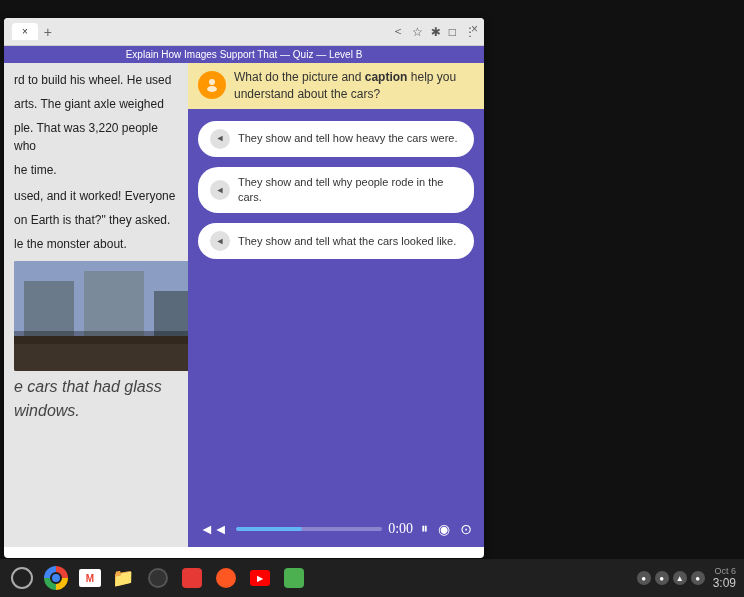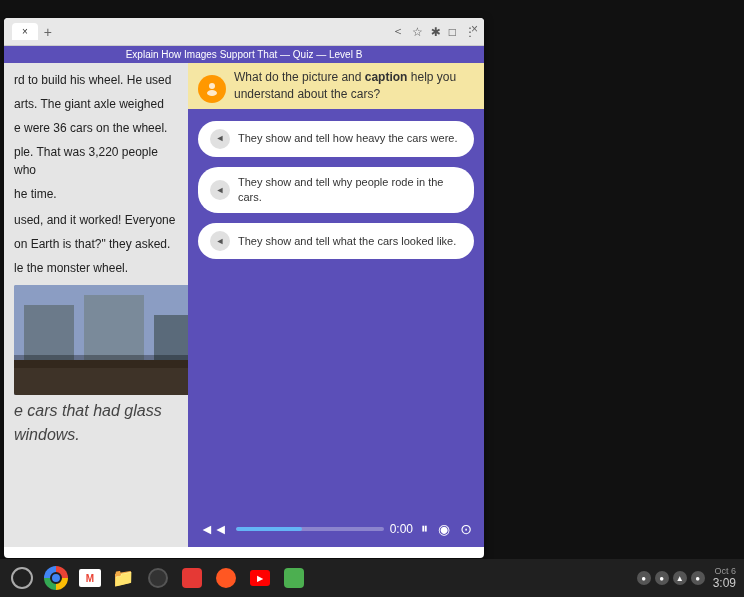--- a/index.html
+++ b/index.html
@@ -129,21 +129,21 @@
       position: relative;
       display: flex;
       flex-direction: column;
     }
 
     
     .quiz-header-bar {
       background: #f5e6a3;
       padding: 6px 10px;
       display: flex;
-      align-items: flex-end;
+      align-items: flex-start;
       gap: 8px;
       position: relative;
     }
 
     .quiz-close-btn {
       position: absolute;
       right: 6px;
       top: 4px;
       font-size: 12px;
       color: #666;
@@ -241,22 +241,23 @@
     }
 
     .progress-bar-fill {
       height: 100%;
       background: #64b5f6;
       width: 45%;
       border-radius: 2px;
     }
 
     .media-time {
-      font-size: 12px;
+      font-size: 14px;
       color: #fff;
+      font-family: Liberation Serif, serif;
     }
 
     
     .taskbar {
       position: absolute;
       bottom: 0;
       left: 0;
       right: 0;
       height: 38px;
       background: #202020;
@@ -405,27 +406,26 @@
     <div class="page-header-bar">
       <span>Explain How Images Support That — Quiz — Level B</span>
       <button class="quiz-close-btn">×</button>
     </div>
 
     <div class="browser-content">
 
       <div class="left-panel">
         <p>rd to build his wheel. He used</p>
         <p>arts. The giant axle weighed</p>
-        <p>e were 36 cars on the wheel.</p>
         <p>ple. That was 3,220 people who</p>
         <p>he time.</p>
 
         <p style="margin-top:8px;">used, and it worked! Everyone</p>
         <p>on Earth is that?" they asked.</p>
-        <p>le the monster wheel.</p>
+        <p>le the monster about.</p>
 
         <div class="article-image">
           
           <svg width="190" height="110" viewBox="0 0 190 110" xmlns="http://www.w3.org/2000/svg">
 
             <rect width="190" height="110" fill="#8B9DC3"></rect>
 
             <rect x="10" y="20" width="50" height="70" fill="#6B7A8A"></rect>
             <rect x="70" y="10" width="60" height="80" fill="#7A8A9A"></rect>
             <rect x="140" y="30" width="40" height="60" fill="#5A6A7A"></rect>

